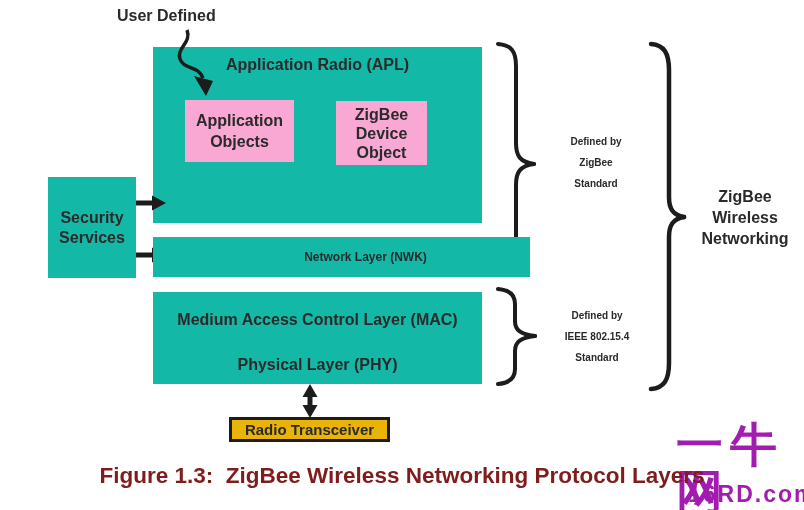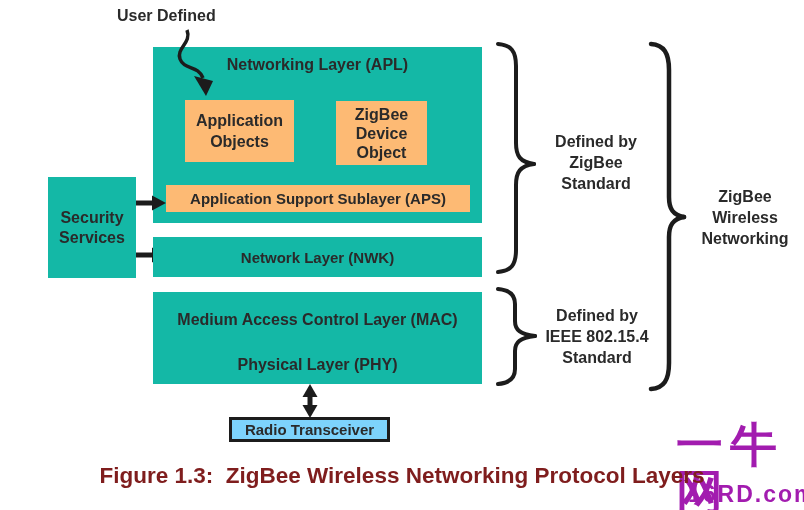--- a/index.html
+++ b/index.html
@@ -5,39 +5,39 @@
   html,body{margin:0;padding:0;background:#ffffff;}
   .stage{
     position:relative;width:804px;height:510px;background:#ffffff;overflow:hidden;
     font-family:"Liberation Sans","DejaVu Sans",sans-serif;
     color:#2a2a2a;
   }
   .abs{position:absolute;}
   .pre{white-space:pre-line;}
   .center{text-align:center;}
   .graybox{background:#14b8a6;}
-  .whitebox{background:#fdba74;}
+  .whitebox{background:#f9a8d4;}
   .flexc{display:flex;align-items:center;justify-content:center;}
 
   .user-defined{left:117px;top:7px;font-size:16px;font-weight:bold;text-align:center;}
 
   .apl-box{left:153px;top:47px;width:329px;height:176px;}
   .apl-title{left:153px;top:56px;width:329px;font-size:16px;font-weight:bold;}
 
   .app-objects{left:185px;top:100px;width:109px;height:62px;font-size:16px;font-weight:bold;line-height:21px;}
   .zdo{left:336px;top:101px;width:91px;height:64px;font-size:16px;font-weight:bold;line-height:19px;}
   .aps-bar{left:166px;top:185px;width:304px;height:27px;font-size:15px;font-weight:bold;}
-  .nwk-bar{left:153px;top:237px;width:329px;height:40px;font-size:15px;font-weight:bold;}
+  .nwk-bar{left:153px;top:237px;width:329px;height:40px;font-size:12px;font-weight:bold;padding-left:48px;}
   .mac-bar{left:153px;top:292px;width:329px;height:56px;font-size:16px;font-weight:bold;}
   .phy-bar{left:153px;top:345px;width:329px;height:39px;font-size:16px;font-weight:bold;}
   .security-box{left:48px;top:177px;width:88px;height:101px;font-size:16px;font-weight:bold;line-height:20px;}
   .radio-box{left:229px;top:417px;width:161px;height:25px;border:3px solid #1c1c1c;box-sizing:border-box;
-             background:#7dd3fc;font-size:15px;font-weight:bold;}
+             background:#eab308;font-size:15px;font-weight:bold;}
 
-  .brace-label{font-weight:bold;font-size:16px;line-height:21px;}
+  .brace-label{font-weight:bold;font-size:10px;line-height:21px;}
   .zigbee-std{left:531px;top:131px;width:130px;}
   .ieee-std{left:527px;top:305px;width:140px;}
   .zigbee-net{left:693px;top:186px;width:104px;font-size:16px;}
 
   .caption{left:22px;top:463px;width:760px;font-size:22.5px;font-weight:bold;color:#7f1d1d;
            white-space:pre-wrap;z-index:3;}
 
   .wm{color:#a21caf;font-weight:bold;z-index:1;margin-left:35px;}
   .wm-cjk{left:641px;top:421px;font-size:47px;letter-spacing:7px;line-height:47px;}
   .wm-domain{left:653px;top:481px;font-size:23px;letter-spacing:2px;line-height:27px;}
@@ -89,30 +89,29 @@
 
     <g stroke="#1c1c1c" fill="none" stroke-width="4.5" stroke-linecap="round">
       <path d="M651,44 C664,45 669,53 669,70 L669,197 C669,209 673,215 684,217"></path>
       <path d="M651,389 C664,388 669,380 669,363 L669,237 C669,225 673,219 684,217"></path>
     </g>
   </svg>
 
   <div class="abs user-defined stack-el">User Defined</div>
 
   <div class="abs graybox apl-box"></div>
-  <div class="abs center apl-title stack-el">Networking Layer (APL)</div>
+  <div class="abs center apl-title stack-el">Application Radio (APL)</div>
 
   <div class="abs whitebox flexc center pre app-objects stack-el">Application
 Objects</div>
 
   <div class="abs whitebox flexc center pre zdo stack-el">ZigBee
 Device
 Object</div>
 
-  <div class="abs whitebox flexc center aps-bar stack-el">Application Support Sublayer (APS)</div>
 
   <div class="abs graybox flexc center nwk-bar stack-el">Network Layer (NWK)</div>
 
   <div class="abs graybox flexc center mac-bar stack-el">Medium Access Control Layer (MAC)</div>
 
   <div class="abs graybox flexc center phy-bar stack-el">Physical Layer (PHY)</div>
 
   <div class="abs graybox flexc center pre security-box stack-el">Security
 Services</div>
 

